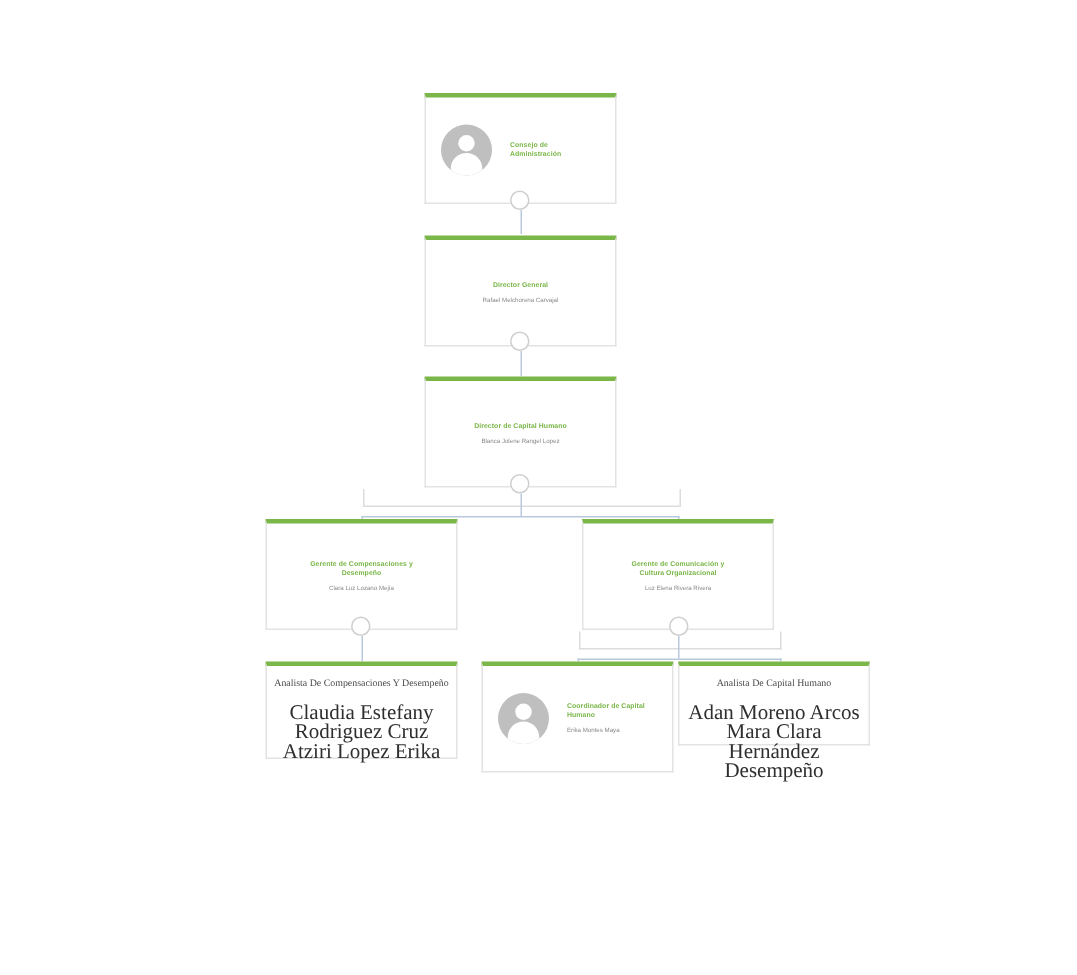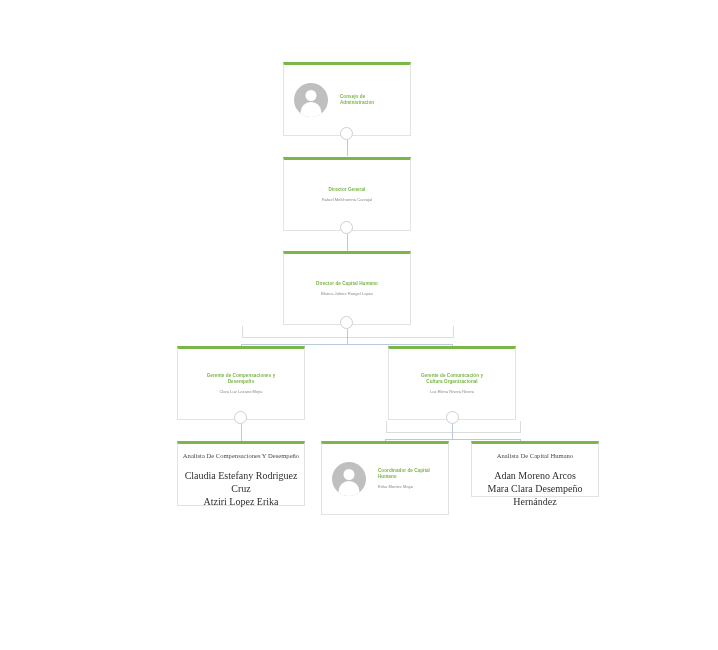--- a/index.html
+++ b/index.html
@@ -129,21 +129,21 @@
     font-size: 6.6px;
     line-height: 9px;
   }
   .leaf-names {
     margin-top: 9px;
     text-align: center;
   }
   .leaf-name {
     color: #2f2f2f;
     font-family: "Liberation Serif", serif;
-    font-size: 10px;
+    font-size: 14px;
     line-height: 13px;
   }
 </style>
 </head>
 <body>
 
 <div id="chart-canvas">
 
   <div class="node with-avatar" style="left:283px; top:62px; width:128px; height:74px;">
     <div class="avatar">
@@ -221,21 +221,21 @@
     <div class="avatar">
       <div class="head"></div>
       <div class="body"></div>
     </div>
     <div class="txt">
       <div class="title">Coordinador de Capital Humano</div>
       <div class="subtitle">Erika Montes Maya</div>
     </div>
   </div>
 
-  <div class="node leaf" style="left:471px; top:441px; width:128px; height:56px;">
+  <div class="node leaf" style="left:452px; top:441px; width:128px; height:56px;">
     <div class="leaf-title">Analista De Capital Humano</div>
     <div class="leaf-names">
       <div class="leaf-name">Adan Moreno Arcos</div>
-      <div class="leaf-name">Mara Clara Desempeño Hernández</div>
+      <div class="leaf-name">Mara Clara Hernández Desempeño</div>
     </div>
   </div>
 
 </div>
 
 </body></html>

